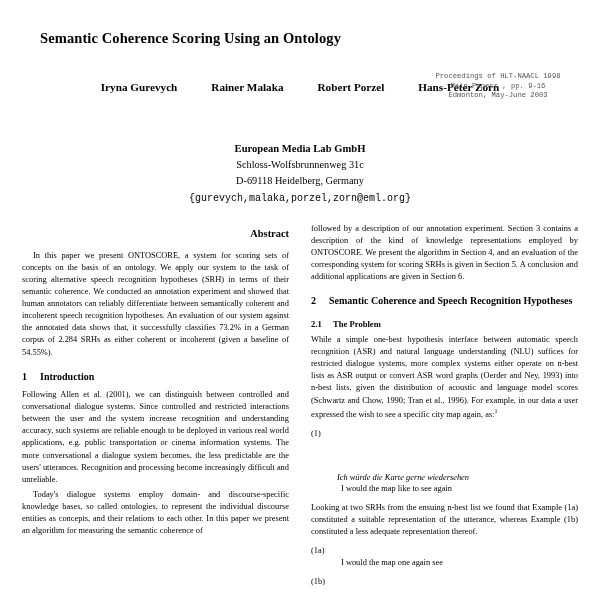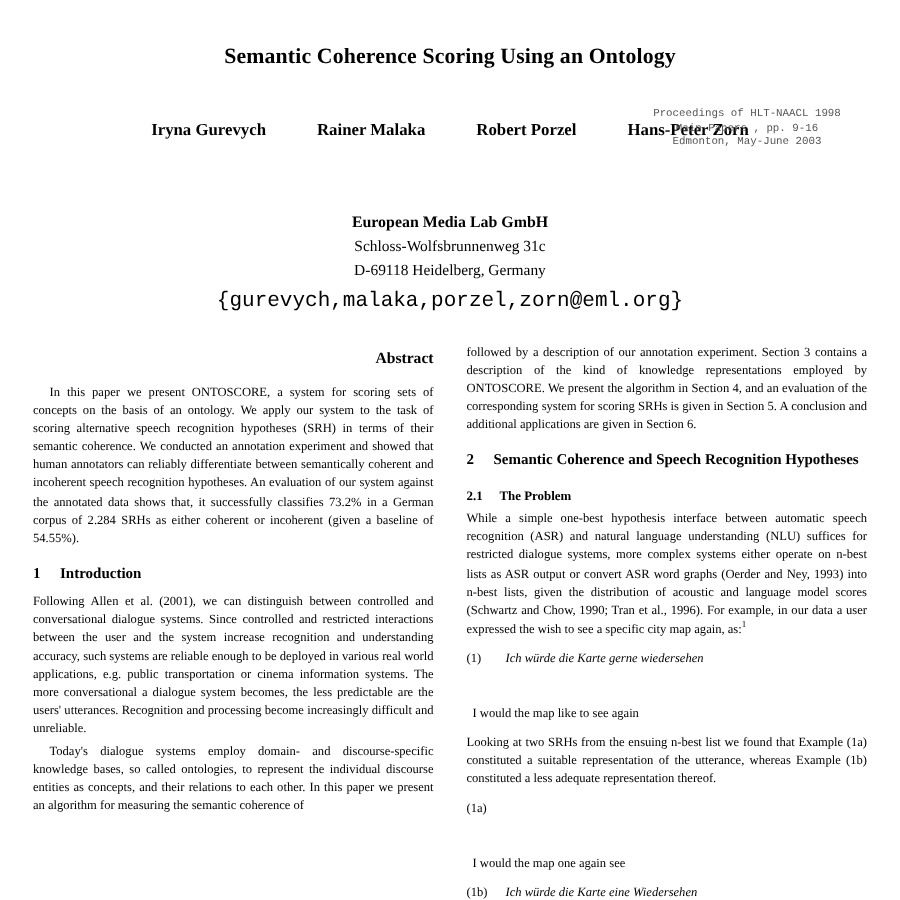--- a/index.html
+++ b/index.html
@@ -16,21 +16,20 @@
     position: relative;
   }
   .page {
     position: relative;
     width: 600px;
     height: 600px;
     padding: 0;
     box-sizing: border-box;
   }
   .title {
-    text-align: center;
     font-size: 14.5px;
     font-weight: bold;
     margin: 30px 40px 1px 40px;
     letter-spacing: 0.1px;
   }
   .proc-stamp {
     position: absolute;
     right: 12px;
     top: 42px;
     width: 180px;
@@ -54,21 +53,21 @@
     font-size: 10.3px;
     line-height: 1.55;
   }
   .affil .org {
     font-weight: bold;
     font-size: 10.6px;
     margin-top: 48px;
   }
   .email {
     font-family: "Liberation Mono", monospace;
-    font-size: 14px;
+    font-size: 10px;
     margin-top: 2px;
   }
   .columns {
     display: flex;
     margin: 16px 22px 0 22px;
     gap: 22px;
   }
   .col {
     width: 268px;
     font-size: 8.4px;
@@ -107,25 +106,24 @@
     margin: 7px 0 7px 0;
     font-size: 8.4px;
     line-height: 1.4;
     text-indent: 0;
   }
   .example .exline {
     display: flex;
     gap: 6px;
   }
   .example .lbl { width: 20px; flex: 0 0 20px; }
-  .example .de { font-style: italic; }
+  .example .de { font-style: italic; margin-top: 44px; }
   .example .gloss-row {
     display: flex;
     gap: 6px;
-    flex-direction: column;
   }
   .example .gloss {
     padding-left: 4px;
   }
   .gap-xs { height: 3px; }
   sup { font-size: 6px; vertical-align: super; }
 </style>
 </head>
 <body>
 

